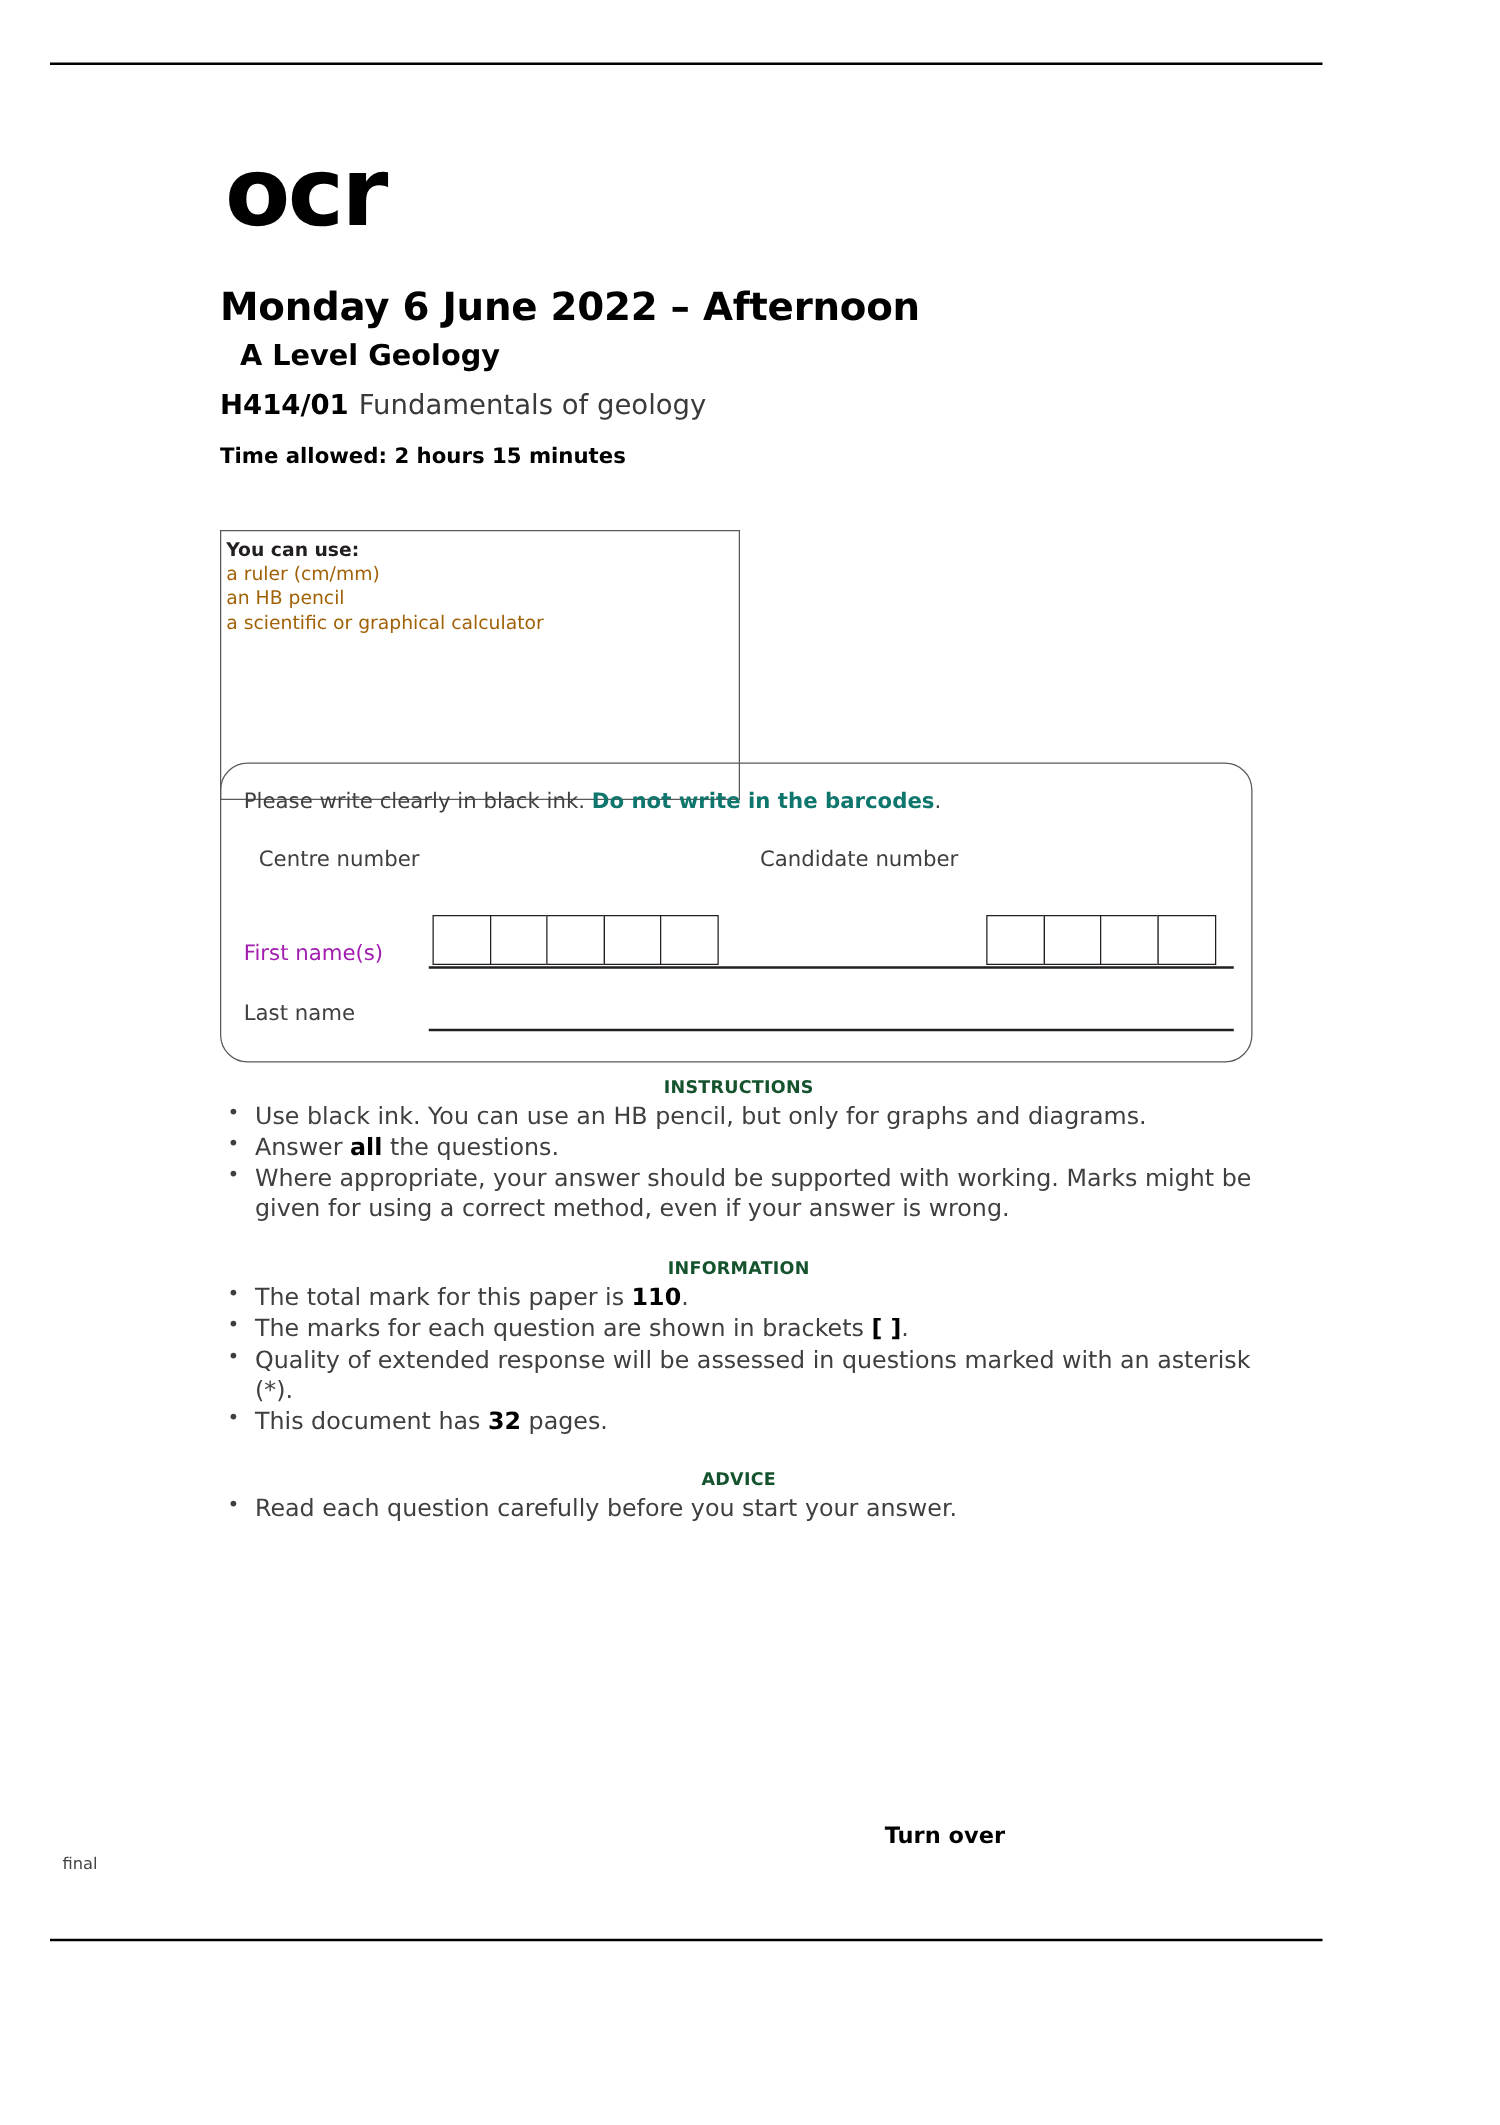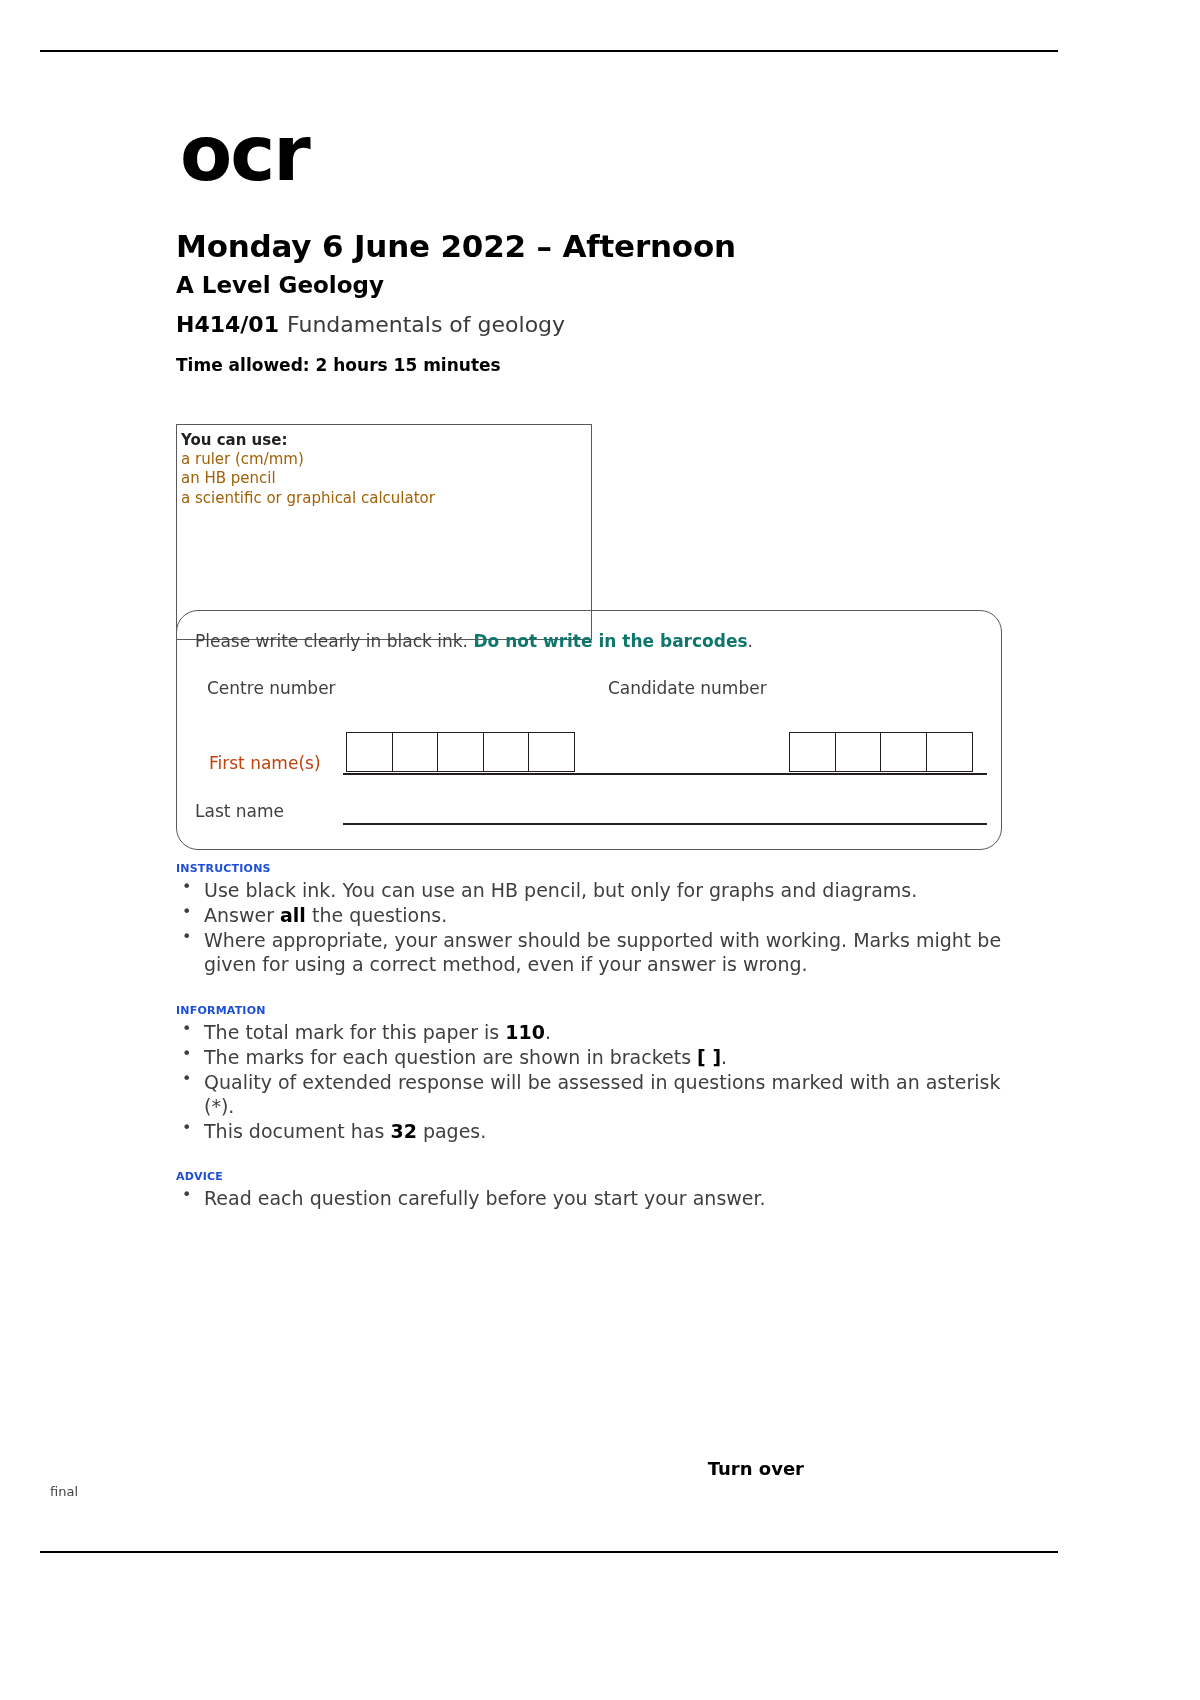--- a/index.html
+++ b/index.html
@@ -66,21 +66,21 @@
     font-size: 31px;
     font-weight: bold;
     color: #000;
     margin: 0 0 8px 0;
     letter-spacing: -0.2px;
   }
   .qual-line {
     font-size: 23px;
     font-weight: bold;
     color: #000;
-    margin: 0 0 14px 0;
+    margin: 0 0 14px 16px;
   }
   .paper-line {
     font-size: 22px;
     color: #3a3a3a;
     margin: 0 0 18px 0;
   }
   .paper-line .code {
     font-weight: bold;
     color: #000;
     margin-right: 8px;
@@ -153,24 +153,24 @@
   .lbl-candidate {
     position: absolute;
     left: 431px;
     top: 67px;
     font-size: 17px;
     color: #3f3f3f;
   }
 
   .lbl-first {
     position: absolute;
-    left: 32px;
+    left: 18px;
     top: 142px;
     font-size: 17px;
-    color: #c2410c;
+    color: #a21caf;
   }
   .lbl-last {
     position: absolute;
     left: 18px;
     top: 190px;
     font-size: 17px;
     color: #3f3f3f;
   }
 
   
@@ -217,25 +217,26 @@
   }
 
   
   .sections {
     position: absolute;
     left: 176px;
     top: 862px;
     width: 830px;
   }
   .sec-head {
-    font-size: 11px;
-    font-weight: bold;
-    color: #1d4ed8;
+    font-size: 14px;
+    font-weight: bold;
+    color: #14532d;
     margin: 0 0 3px 0;
     letter-spacing: 0.2px;
+    text-align: center;
   }
   .sec-gap { height: 26px; }
 
   ul.bullets {
     list-style: none;
     margin: 0 0 0 0;
     padding: 0;
   }
   ul.bullets > li {
     position: relative;

